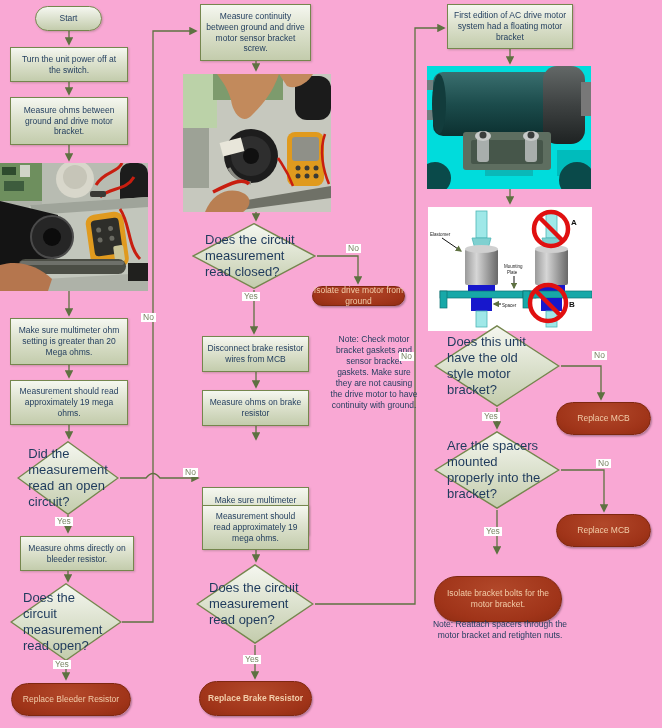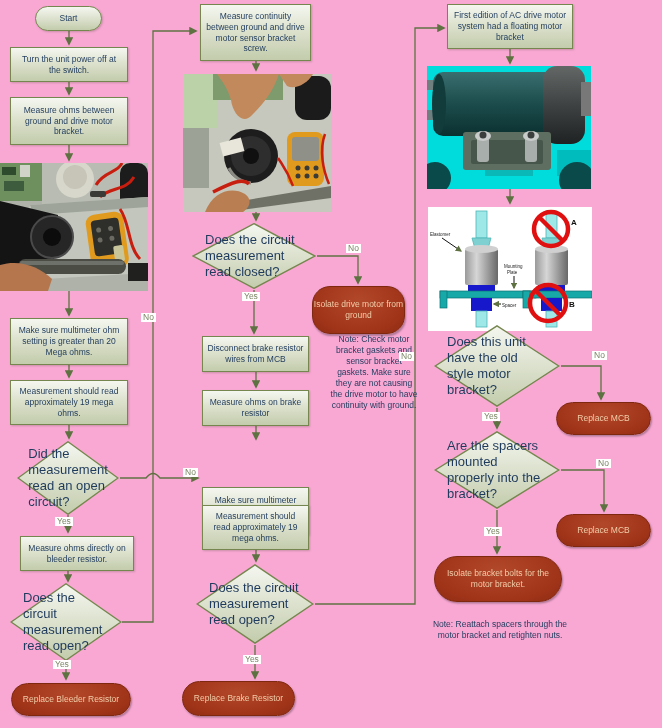--- a/index.html
+++ b/index.html
@@ -204,21 +204,21 @@
   </svg>
 </div>
 
 <div class="diamond" style="left:192px;top:223px;width:124px;height:66px;">
   <svg viewBox="0 0 100 100" preserveAspectRatio="none">
     <polygon points="50,1 99,50 50,99 1,50" fill="url(#nodeGrad)" stroke="#75864E" stroke-width="1.4" vector-effect="non-scaling-stroke"></polygon>
   </svg>
   <div class="dtext">Does the circuit measurement read closed?</div>
 </div>
 
-<div class="node pill-red" style="left:312px;top:286px;width:93px;height:48px;border-radius:18px;">
+<div class="node pill-red" style="left:312px;top:286px;width:93px;height:20px;border-radius:18px;">
   <span>Isolate drive motor from ground</span>
 </div>
 
 <div class="node pbox" style="left:202px;top:336px;width:107px;height:36px;">
   <span>Disconnect brake resistor wires from MCB</span>
 </div>
 
 <div class="node pbox" style="left:202px;top:390px;width:107px;height:36px;">
   <span>Measure ohms on brake resistor</span>
 </div>
@@ -233,21 +233,21 @@
   <span>Measurement should read approximately 19 mega ohms.</span>
 </div>
 
 <div class="diamond" style="left:196px;top:564px;width:118px;height:80px;">
   <svg viewBox="0 0 100 100" preserveAspectRatio="none">
     <polygon points="50,1 99,50 50,99 1,50" fill="url(#nodeGrad)" stroke="#75864E" stroke-width="1.4" vector-effect="non-scaling-stroke"></polygon>
   </svg>
   <div class="dtext">Does the circuit measurement read open?</div>
 </div>
 
-<div class="node pill-red" style="left:182px;top:681px;width:113px;height:35px;border-radius:18px;">
+<div class="node pill-red" style="left:199px;top:681px;width:113px;height:35px;border-radius:18px;font-weight:bold;">
   <span>Replace Brake Resistor</span>
 </div>
 
 <div class="node pbox" style="left:447px;top:4px;width:126px;height:45px;">
   <span>First edition of AC drive motor system had a floating motor bracket</span>
 </div>
 
 <div class="photo" style="left:427px;top:66px;">
   <svg width="164" height="123" viewBox="0 0 164 123">
     <rect width="164" height="123" fill="#00DCDC"></rect>
@@ -330,21 +330,21 @@
   <svg viewBox="0 0 100 100" preserveAspectRatio="none">
     <polygon points="50,1 99,50 50,99 1,50" fill="url(#nodeGrad)" stroke="#75864E" stroke-width="1.4" vector-effect="non-scaling-stroke"></polygon>
   </svg>
   <div class="dtext">Are the spacers mounted properly into the bracket?</div>
 </div>
 
 <div class="node pill-red" style="left:556px;top:514px;width:95px;height:33px;border-radius:17px;">
   <span>Replace MCB</span>
 </div>
 
-<div class="node pill-red" style="left:434px;top:556px;width:128px;height:46px;border-radius:23px;">
+<div class="node pill-red" style="left:434px;top:576px;width:128px;height:46px;border-radius:23px;">
   <span>Isolate bracket bolts for the motor bracket.</span>
 </div>
 
 <div class="notetext" style="left:424px;top:619px;width:152px;">Note: Reattach spacers through the motor bracket and retighten nuts.</div>
 
 <div class="blabel" style="left:55px;top:517px;">Yes</div>
 <div class="blabel" style="left:53px;top:660px;">Yes</div>
 <div class="blabel" style="left:242px;top:292px;">Yes</div>
 <div class="blabel" style="left:243px;top:655px;">Yes</div>
 <div class="blabel" style="left:482px;top:412px;">Yes</div>

